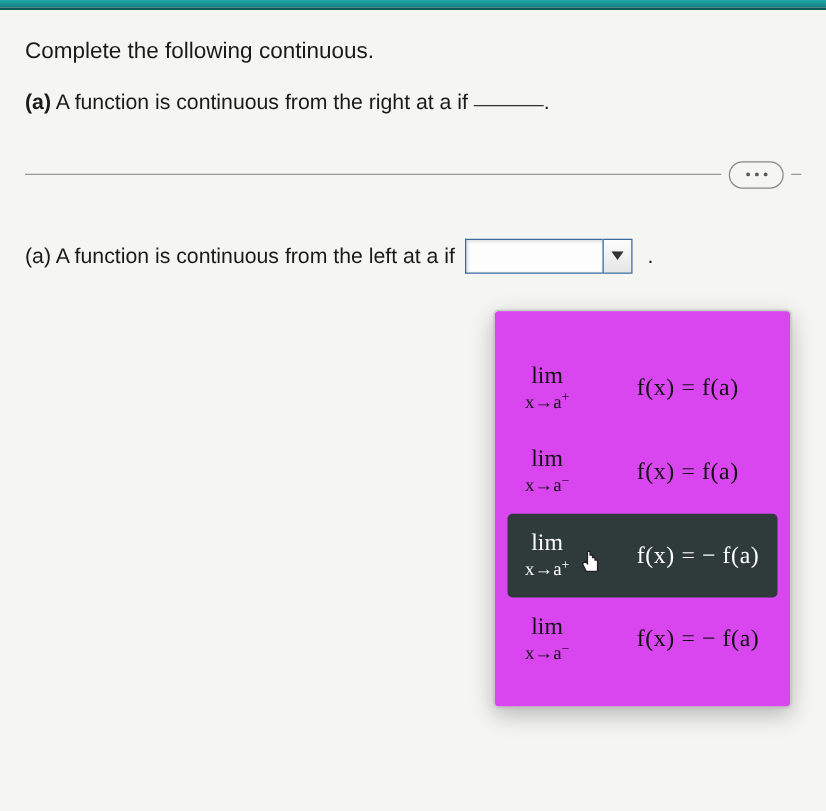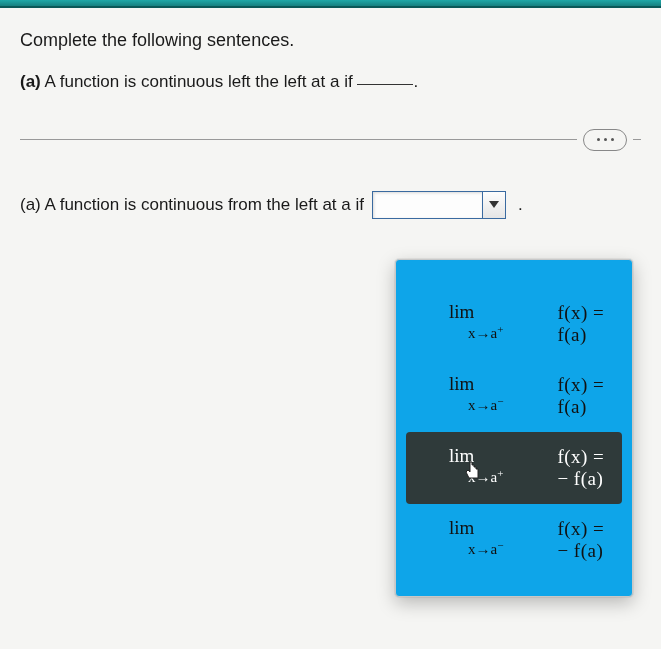--- a/index.html
+++ b/index.html
@@ -86,23 +86,23 @@
       border: 1.5px solid #3a6aa0;
       background: linear-gradient(#fdfdfd, #e5e5e5);
       display: flex; align-items: center; justify-content: center;
       cursor: pointer;
     }
     .combo-btn svg { display: block; }
     .period { margin-left: 4px; }
     .dropdown {
       position: absolute;
       left: 395px;
-      top: 259px;
+      top: 248px;
       width: 238px;
-      background: #0ea5e9;
+      background: #d946ef;
       border: 1px solid #c8c8c8;
       border-radius: 4px;
       box-shadow: 0 6px 18px rgba(0,0,0,0.25), 0 0 0 1px rgba(0,0,0,0.05);
       padding: 28px 10px 20px 10px;
     }
     .option {
       padding: 14px 10px 14px 14px;
       border-radius: 4px;
       cursor: pointer;
       color: #111;
@@ -119,43 +119,43 @@
       font-family: "Times New Roman", serif;
       font-size: 19px;
     }
     .lim-block {
       display: inline-flex;
       flex-direction: column;
       align-items: center;
       line-height: 1;
     }
     .lim-top { font-size: 19px; }
-    .lim-bot { font-size: 15px; margin-top: 2px; margin-left: 48px; }
+    .lim-bot { font-size: 15px; margin-top: 2px; }
     .lim-bot sup { font-size: 11px; vertical-align: super; position: relative; top: 1px; }
     .rhs { align-self: center; letter-spacing: 0.5px; padding-top: 0; margin-left: 48px; }
     .cursor-icon {
       position: absolute;
       left: 58px;
       top: 28px;
       pointer-events: none;
     }
   </style>
 </head>
 <body>
 
 <div class="top-bar"></div>
 
 <div class="content">
 
-  <p class="instruction">Complete the following sentences.</p>
+  <p class="instruction">Complete the following continuous.</p>
 
   <div class="prompts">
     <p>
       <b>(a)</b>
-      <span> A function is continuous left the left at a if </span>
+      <span> A function is continuous from the right at a if </span>
       <span class="blank"></span><span>.</span>
     </p>
   </div>
 
   <div class="divider-row">
     <div class="divider-line"></div>
     <div class="ellipsis-btn">
       <span></span>
         <span></span>
         <span></span>

